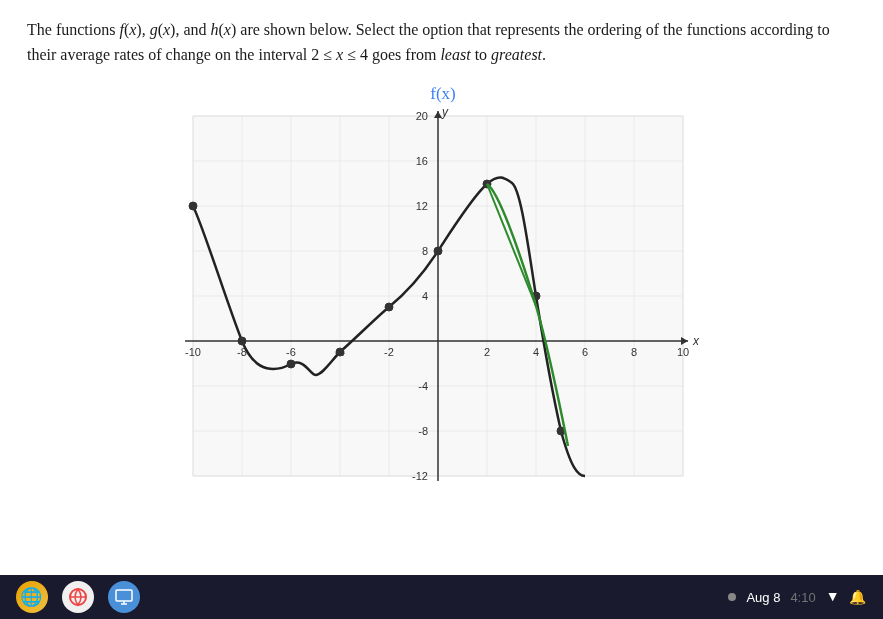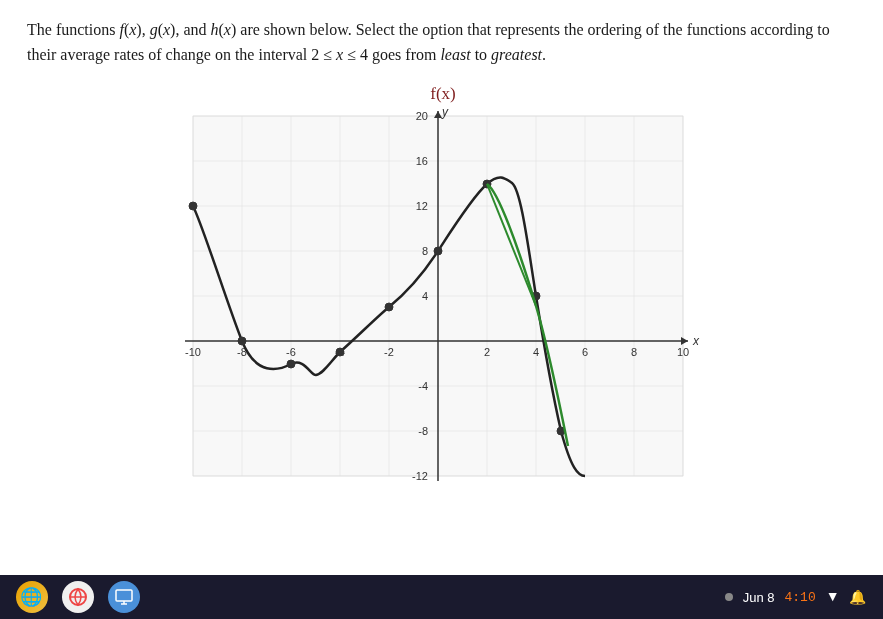--- a/index.html
+++ b/index.html
@@ -39,21 +39,21 @@
     .graph-container {
       position: relative;
       width: 560px;
       height: 420px;
     }
 
     .graph-title {
       text-align: center;
       font-size: 17px;
       margin-bottom: 2px;
-      color: #7f1d1d;
+      color: #3b82f6;
     }
 
     .graph-svg {
       display: block;
     }
 
     
     .taskbar {
       position: absolute;
       bottom: 0;
@@ -100,22 +100,22 @@
       background: #888;
     }
 
     .taskbar-date {
       color: #ffffff;
       font-family: Arial, sans-serif;
       font-size: 13px;
     }
 
     .taskbar-time {
-      color: #f97316;
-      font-family: Liberation Mono, monospace;
+      color: #737373;
+      font-family: Liberation Sans, sans-serif;
       font-size: 13px;
     }
 
     .taskbar-wifi {
       color: #ffffff;
       font-size: 14px;
     }
 
     .taskbar-sound {
       color: #ffffff;
@@ -227,18 +227,18 @@
     <div class="taskbar-icon monitor" style="background:#4a90d9;">
       <svg width="20" height="20" viewBox="0 0 20 20">
         <rect x="2" y="3" width="16" height="11" rx="1" fill="none" stroke="white" stroke-width="1.5"></rect>
         <line x1="7" y1="17" x2="13" y2="17" stroke="white" stroke-width="1.5"></line>
         <line x1="10" y1="14" x2="10" y2="17" stroke="white" stroke-width="1.5"></line>
       </svg>
     </div>
   </div>
   <div class="taskbar-right">
     <div class="taskbar-dot"></div>
-    <span class="taskbar-date">Jun 8</span>
+    <span class="taskbar-date">Aug 8</span>
     <span class="taskbar-time">4:10</span>
     <span class="taskbar-wifi">▼</span>
     <span class="taskbar-sound">🔔</span>
   </div>
 </div>
 
 </body></html>

